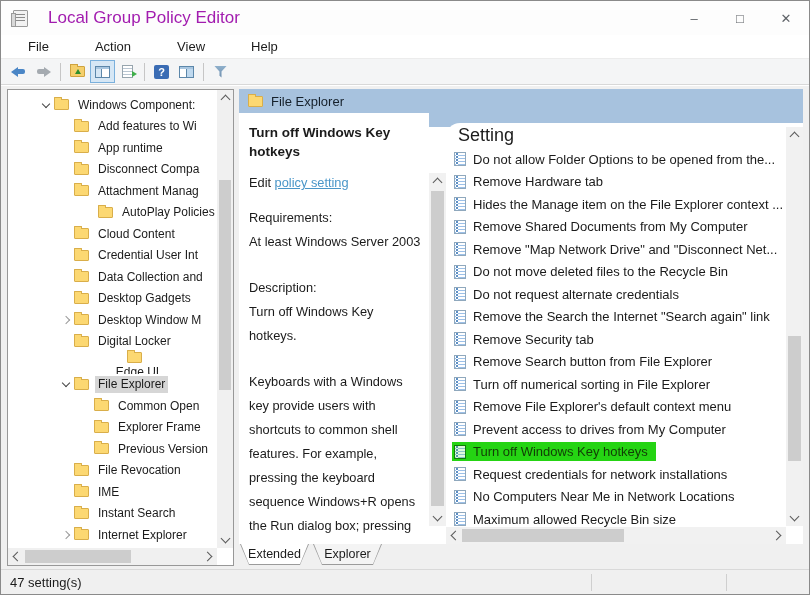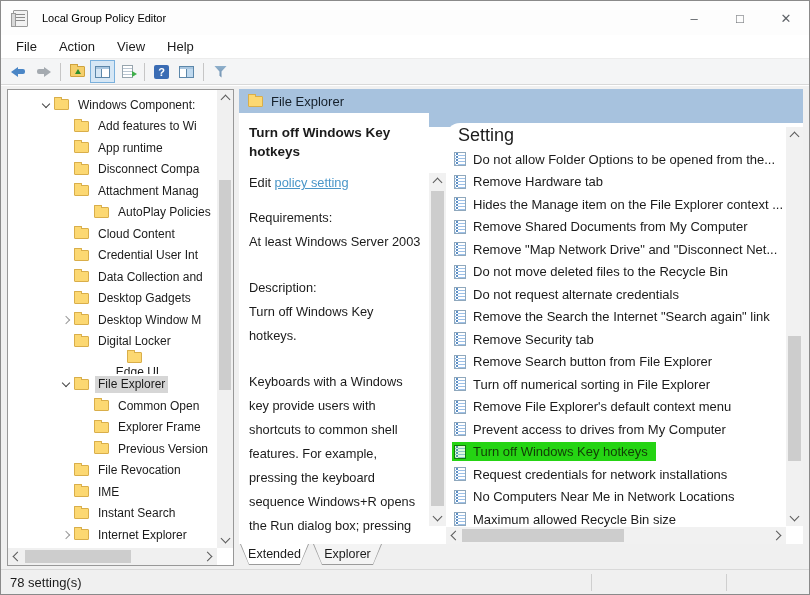--- a/index.html
+++ b/index.html
@@ -7,26 +7,26 @@
   body { font-family:"Liberation Sans","DejaVu Sans",sans-serif; font-size:13px; color:#1b1b1b; background:#fff; }
 
   .window { position:relative; width:810px; height:595px; border:1px solid #8a8a8a; background:#fff; overflow:hidden; }
 
   
   .titlebar { height:34px; display:flex; align-items:center; padding-left:12px; background:#fdfdfd; }
   .app-icon { width:15px; height:17px; border:1px solid #9a9a9a; background:#f2f2f2; position:relative; border-radius:1px; }
   .app-icon::before { content:""; position:absolute; left:2px; right:2px; top:3px; height:9px;
      background:repeating-linear-gradient(180deg,#8b8b8b 0 1px,transparent 1px 3px); }
   .app-icon::after { content:""; position:absolute; left:-3px; top:2px; width:3px; height:12px; background:#d8d8d8; border:1px solid #9a9a9a; }
-  .title-text { margin-left:14px; color:#000000; font-size:11px; }
+  .title-text { margin-left:20px; color:#a21caf; font-size:17px; }
   .win-controls { margin-left:auto; display:flex; height:34px; }
   .win-btn { width:46px; height:34px; display:flex; align-items:center; justify-content:center; color:#5f6368; font-size:13px; }
 
   
-  .menubar { height:23px; display:flex; align-items:flex-end; padding-left:4px; background:#fff; }
+  .menubar { height:23px; display:flex; align-items:flex-end; padding-left:16px; background:#fff;gap:24px; }
   .menu-item { padding:3px 11px 4px 11px; font-size:13px; color:#1b1b1b; }
 
   
   .toolbar { height:27px; display:flex; align-items:center; padding-left:5px; background:#f4f5f6; border-bottom:1px solid #d8d8d8; border-top:1px solid #ececec; }
   .tb-btn { width:25px; height:23px; display:flex; align-items:center; justify-content:center; border:1px solid transparent; }
   .tb-btn.active { background:#d6e7f5; border:1px solid #7ab0dc; }
   .tb-sep { width:1px; height:18px; background:#c6c6c6; margin:0 4px; }
 
   .i-arrow-back { position:relative; width:15px; height:10px; }
   .i-arrow-back::before { content:""; position:absolute; left:0; top:0; border-top:5px solid transparent; border-bottom:5px solid transparent; border-right:7px solid #4a86c6; }
@@ -220,21 +220,21 @@
           <div class="tree-row" style="padding-left: 50px;">
             <span class="chev-slot"></span>
             <span class="folder-icon"></span>
             <span class="tree-label">Disconnect Compa</span>
           </div>
           <div class="tree-row" style="padding-left: 50px;">
             <span class="chev-slot"></span>
             <span class="folder-icon"></span>
             <span class="tree-label">Attachment Manag</span>
           </div>
-          <div class="tree-row" style="padding-left: 70px;">
+          <div class="tree-row" style="padding-left: 50px; margin-left: 24px;">
             <span class="chev-slot"></span>
             <span class="folder-icon"></span>
             <span class="tree-label">AutoPlay Policies</span>
           </div>
           <div class="tree-row" style="padding-left: 50px;">
             <span class="chev-slot"></span>
             <span class="folder-icon"></span>
             <span class="tree-label">Cloud Content</span>
           </div>
           <div class="tree-row" style="padding-left: 50px;">
@@ -506,20 +506,20 @@
         <div class="tab inactive">
           <div class="tab-bg"></div>
             <div class="tab-fg"></div>
           <div class="tab-label">Explorer</div>
         </div>
       </div>
     </div>
   </div>
 
   <div class="statusbar">
-    <span class="status-text">78 setting(s)</span>
+    <span class="status-text">47 setting(s)</span>
     <span class="status-sep"></span>
     <span class="status-cell-a"></span>
     <span class="status-sep"></span>
     <span class="status-cell-b"></span>
   </div>
 
 </div>
 
 </body></html>

